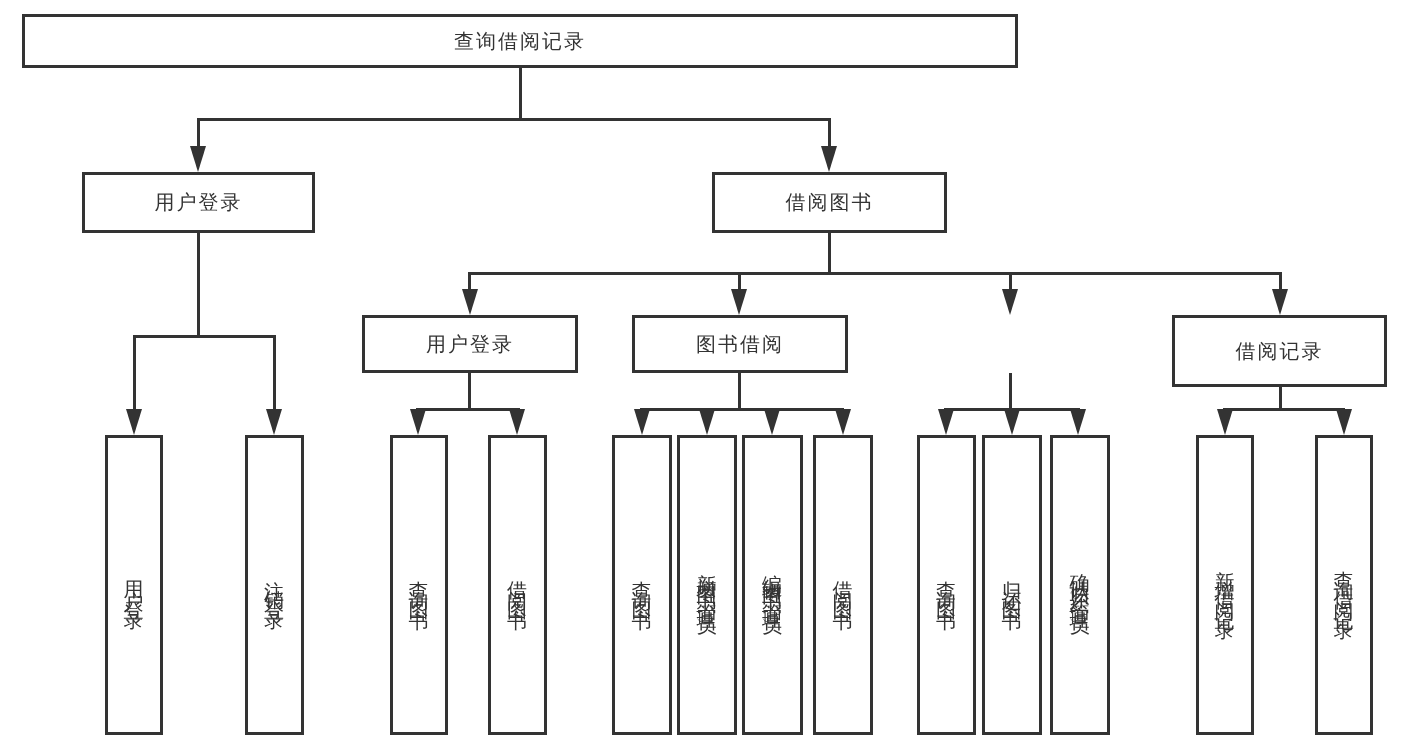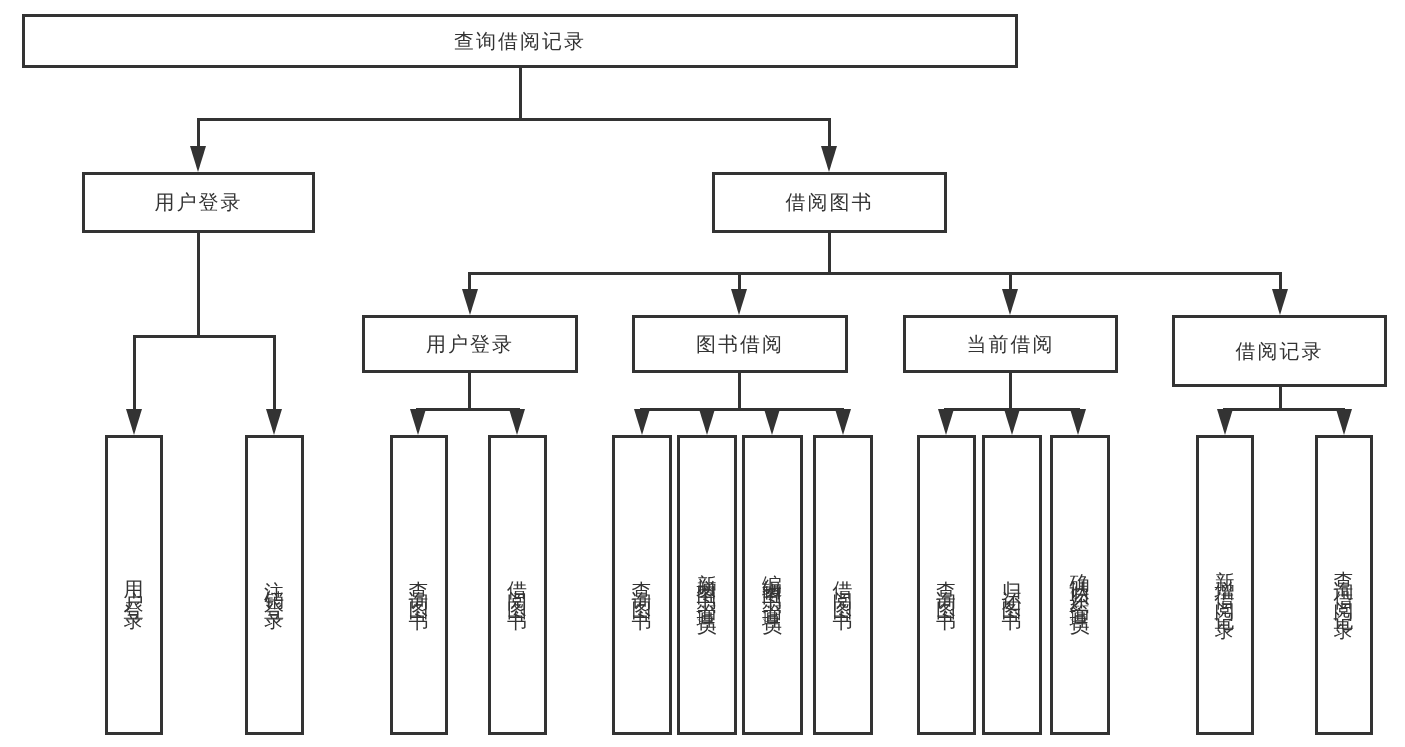--- a/index.html
+++ b/index.html
@@ -52,23 +52,20 @@
   </div>
 
   <div class="node" style="left:362px;top:315px;width:216px;height:58px;">
     <span>用户登录</span>
   </div>
 
   <div class="node" style="left:632px;top:315px;width:216px;height:58px;align-items:center;">
     <span>图书借阅</span>
   </div>
 
-  <div class="node" style="left:903px;top:315px;width:215px;height:58px;">
-    <span>当前借阅</span>
-  </div>
 
   <div class="node" style="left:1172px;top:315px;width:215px;height:72px;">
     <span>借阅记录</span>
   </div>
 
   <div class="vnode" style="left:105px;top:435px;width:58px;height:300px;">
     <span class="vtext">用户登录</span>
   </div>
 
   <div class="vnode" style="left:245px;top:435px;width:59px;height:300px;">

